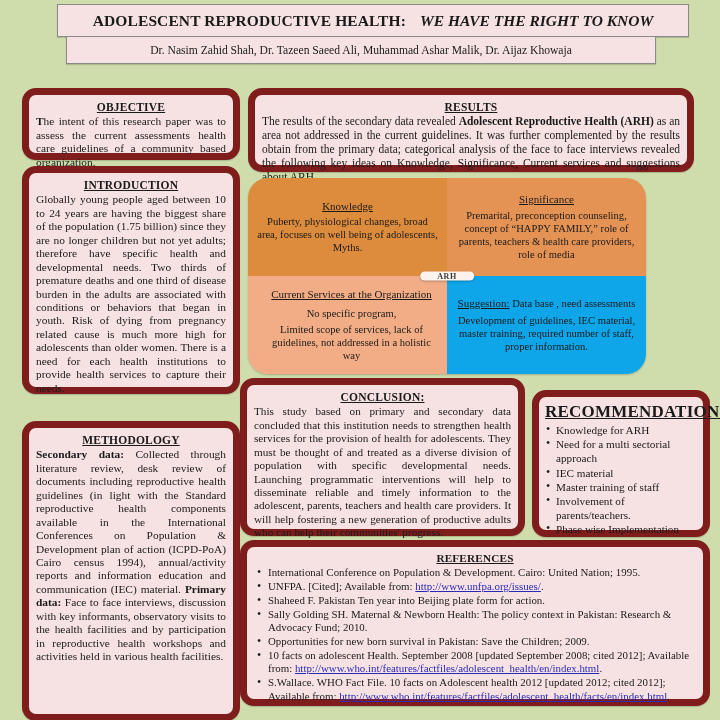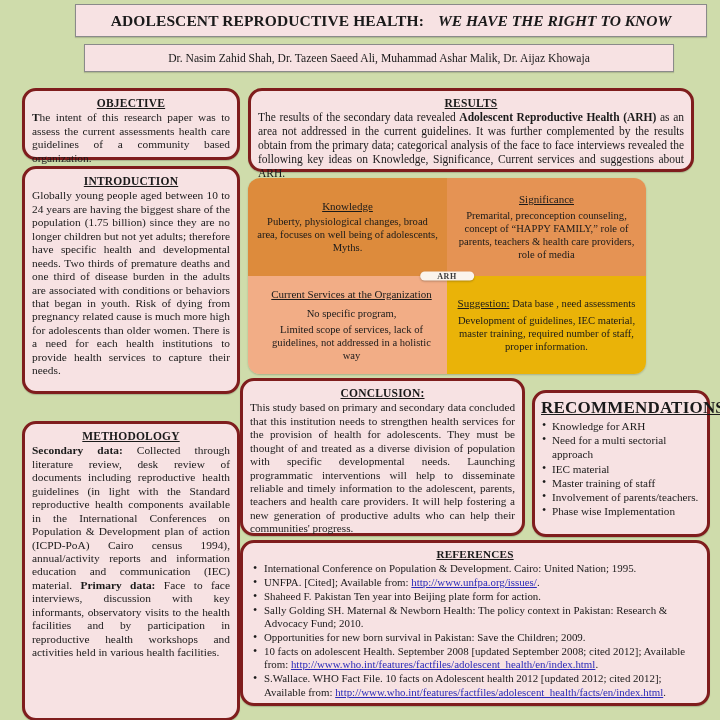--- a/index.html
+++ b/index.html
@@ -10,34 +10,33 @@
     color:#1a1a1a;
     overflow:hidden;
     position:relative;
   }
   .poster{position:relative;width:720px;height:720px;box-sizing:border-box;}
 
   
   .pinkbox{
     position:absolute;
     background:#f7e2e3;
-    border:3px solid #7f1d1d;
+    border:7px solid #7f1d1d;
     border-radius:14px;
     box-sizing:border-box;
     padding:4px 7px 5px 7px;
     box-shadow:0 1px 1px rgba(0,0,0,.18);
   }
   .sqbox{
     position:absolute;
     background:#f7e2e3;
     border:1px solid #8a8a8a;
     border-radius:0;
     box-sizing:border-box;
     box-shadow:0 1px 1px rgba(0,0,0,.15);
-    margin-left:18px;
   }
   .hdr{
     display:block;
     text-align:center;
     font-weight:bold;
     text-decoration:underline;
     font-size:11.5px;
     letter-spacing:.2px;
     margin:1px 0 1px 0;
     line-height:1.25;
@@ -54,54 +53,54 @@
   
   #title-bar{
     left:57px;top:4px;width:632px;height:33px;
     display:flex;align-items:center;justify-content:center;
   }
   #title-bar .t1{font-weight:bold;font-size:15.5px;letter-spacing:.1px;}
   #title-bar .t2{font-weight:bold;font-style:italic;font-size:15.5px;margin-left:14px;}
 
   
   #authors-bar{
-    left:66px;top:44px;width:590px;height:28px;
+    left:66px;top:36px;width:590px;height:28px;
     display:flex;align-items:center;justify-content:center;
     font-size:11.6px;
   }
 
   
   #objective-box{left:22px;top:88px;width:218px;height:72px;}
   #introduction-box{left:22px;top:166px;width:218px;height:228px;}
   #methodology-box{left:22px;top:406px;width:218px;height:300px;margin-top:15px;}
 
   
   #results-box{left:248px;top:88px;width:446px;height:84px;font-family:Liberation Serif, serif;}
   #results-box .body-just{font-size:11.5px;line-height:1.2;}
 
   
   #diagram{
     position:absolute;left:248px;top:178px;width:398px;height:196px;
-    border-radius:12px;overflow:hidden;
+    border-radius:20px;overflow:hidden;
     box-shadow:0 1px 2px rgba(0,0,0,.2);
   }
   .quad{
     position:absolute;width:50%;height:50%;
     box-sizing:border-box;
     display:flex;flex-direction:column;align-items:center;justify-content:center;
     text-align:center;
     padding:4px 8px;
     font-size:10.6px;
     line-height:1.24;
   }
   .q-title{text-decoration:underline;display:block;margin-bottom:2px;font-size:11px;}
   .q-tl{left:0;top:0;background:#dd8b3c;}
   .q-tr{left:50%;top:0;background:#e59354;}
   .q-bl{left:0;top:50%;background:#f2ad86;padding-left:16px;}
-  .q-br{left:50%;top:50%;background:#eab308;}
+  .q-br{left:50%;top:50%;background:#0ea5e9;}
   .q-bl .line{margin:3px 0 0 0;}
   #arh-node{
     position:absolute;left:50%;top:50%;transform:translate(-50%,-50%);
     background:#fbf4ec;border-radius:9px;
     padding:0 17px;
     font-size:8px;font-weight:bold;letter-spacing:.6px;
     color:#3a3a3a;
     box-shadow:0 1px 2px rgba(0,0,0,.25);
     z-index:5;
   }

